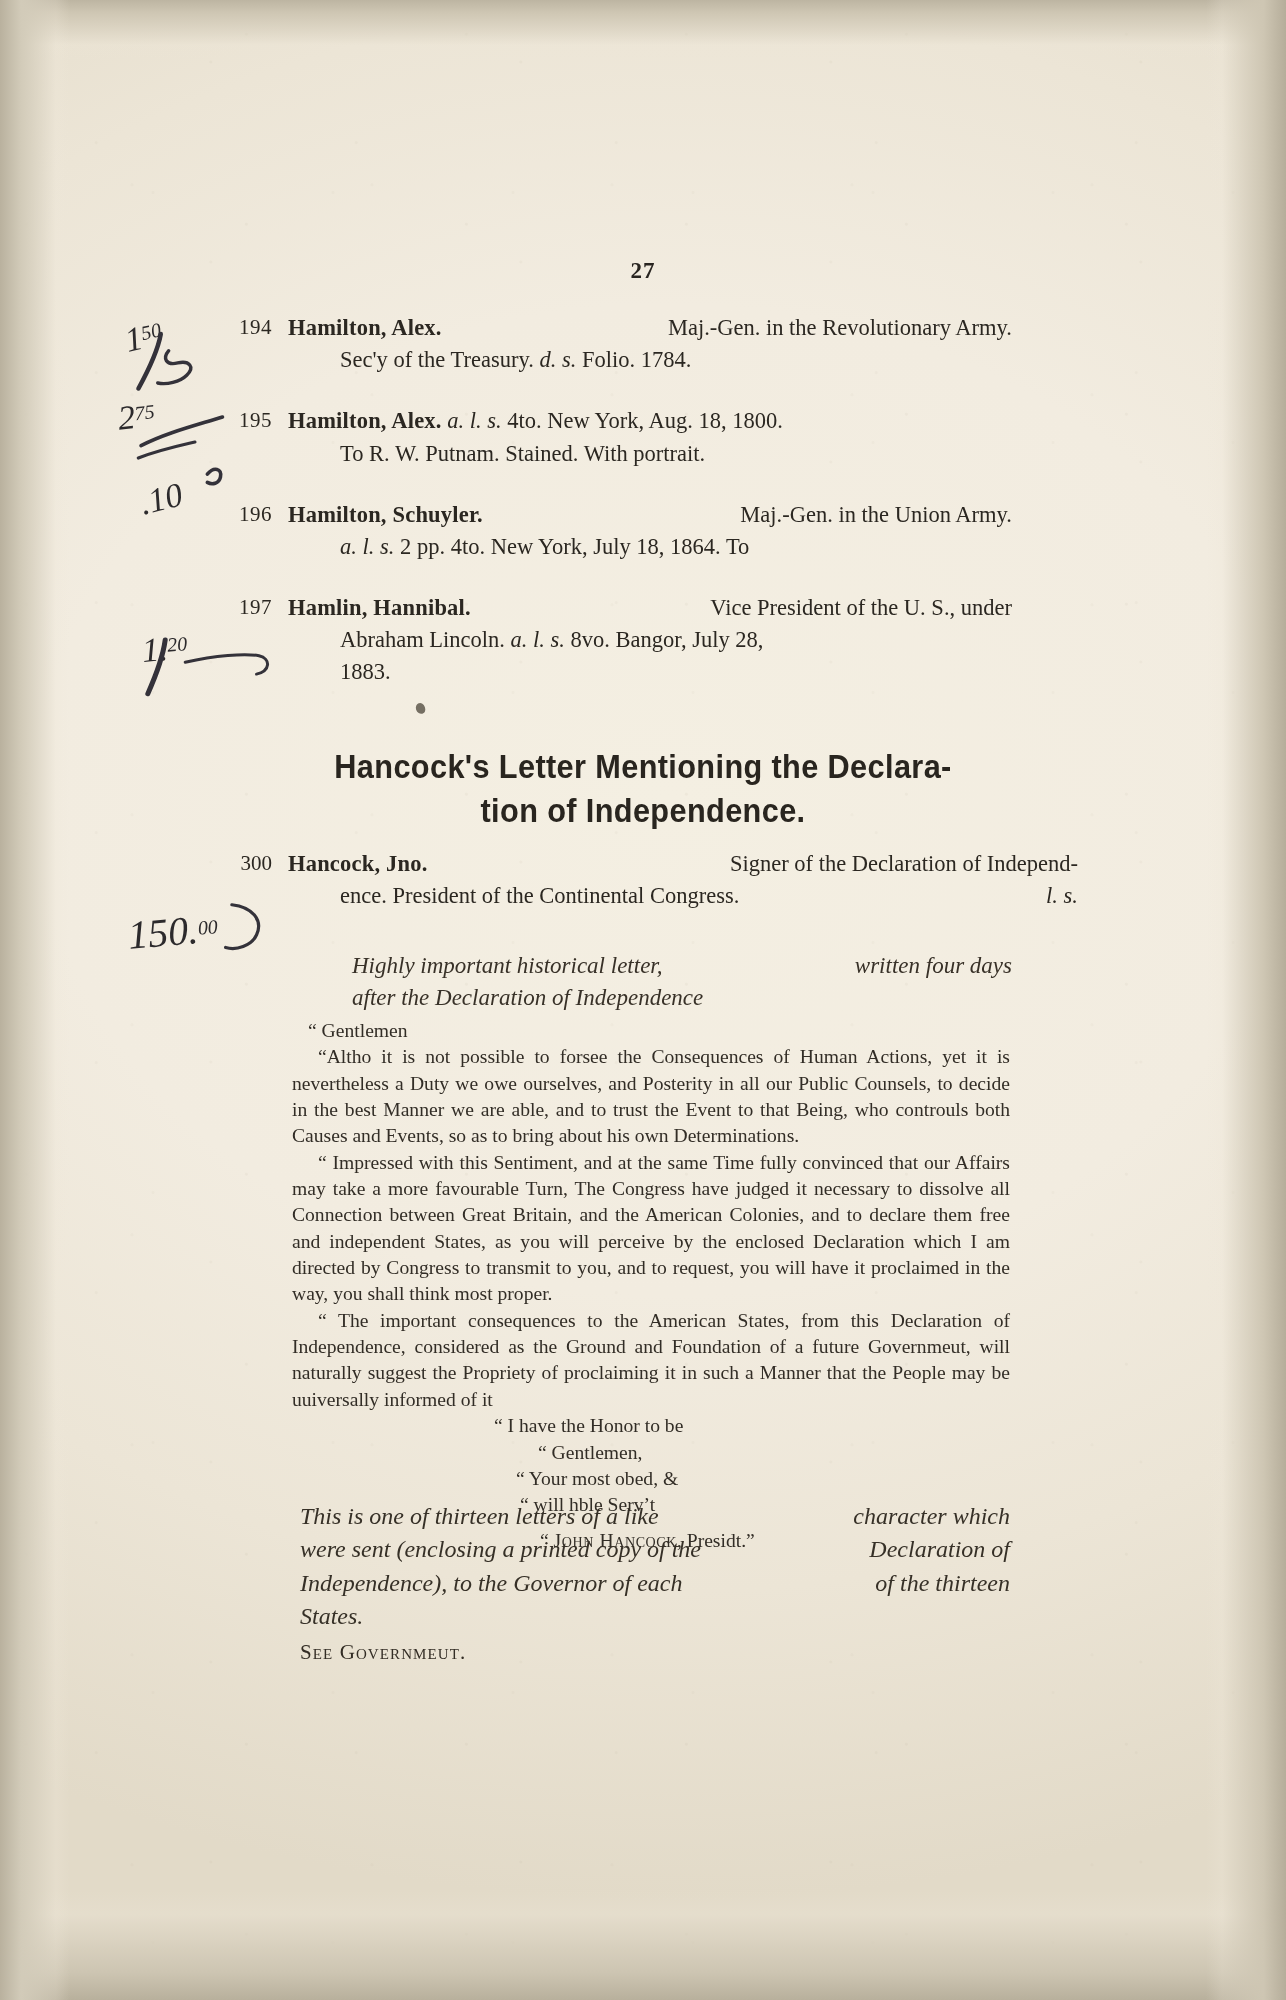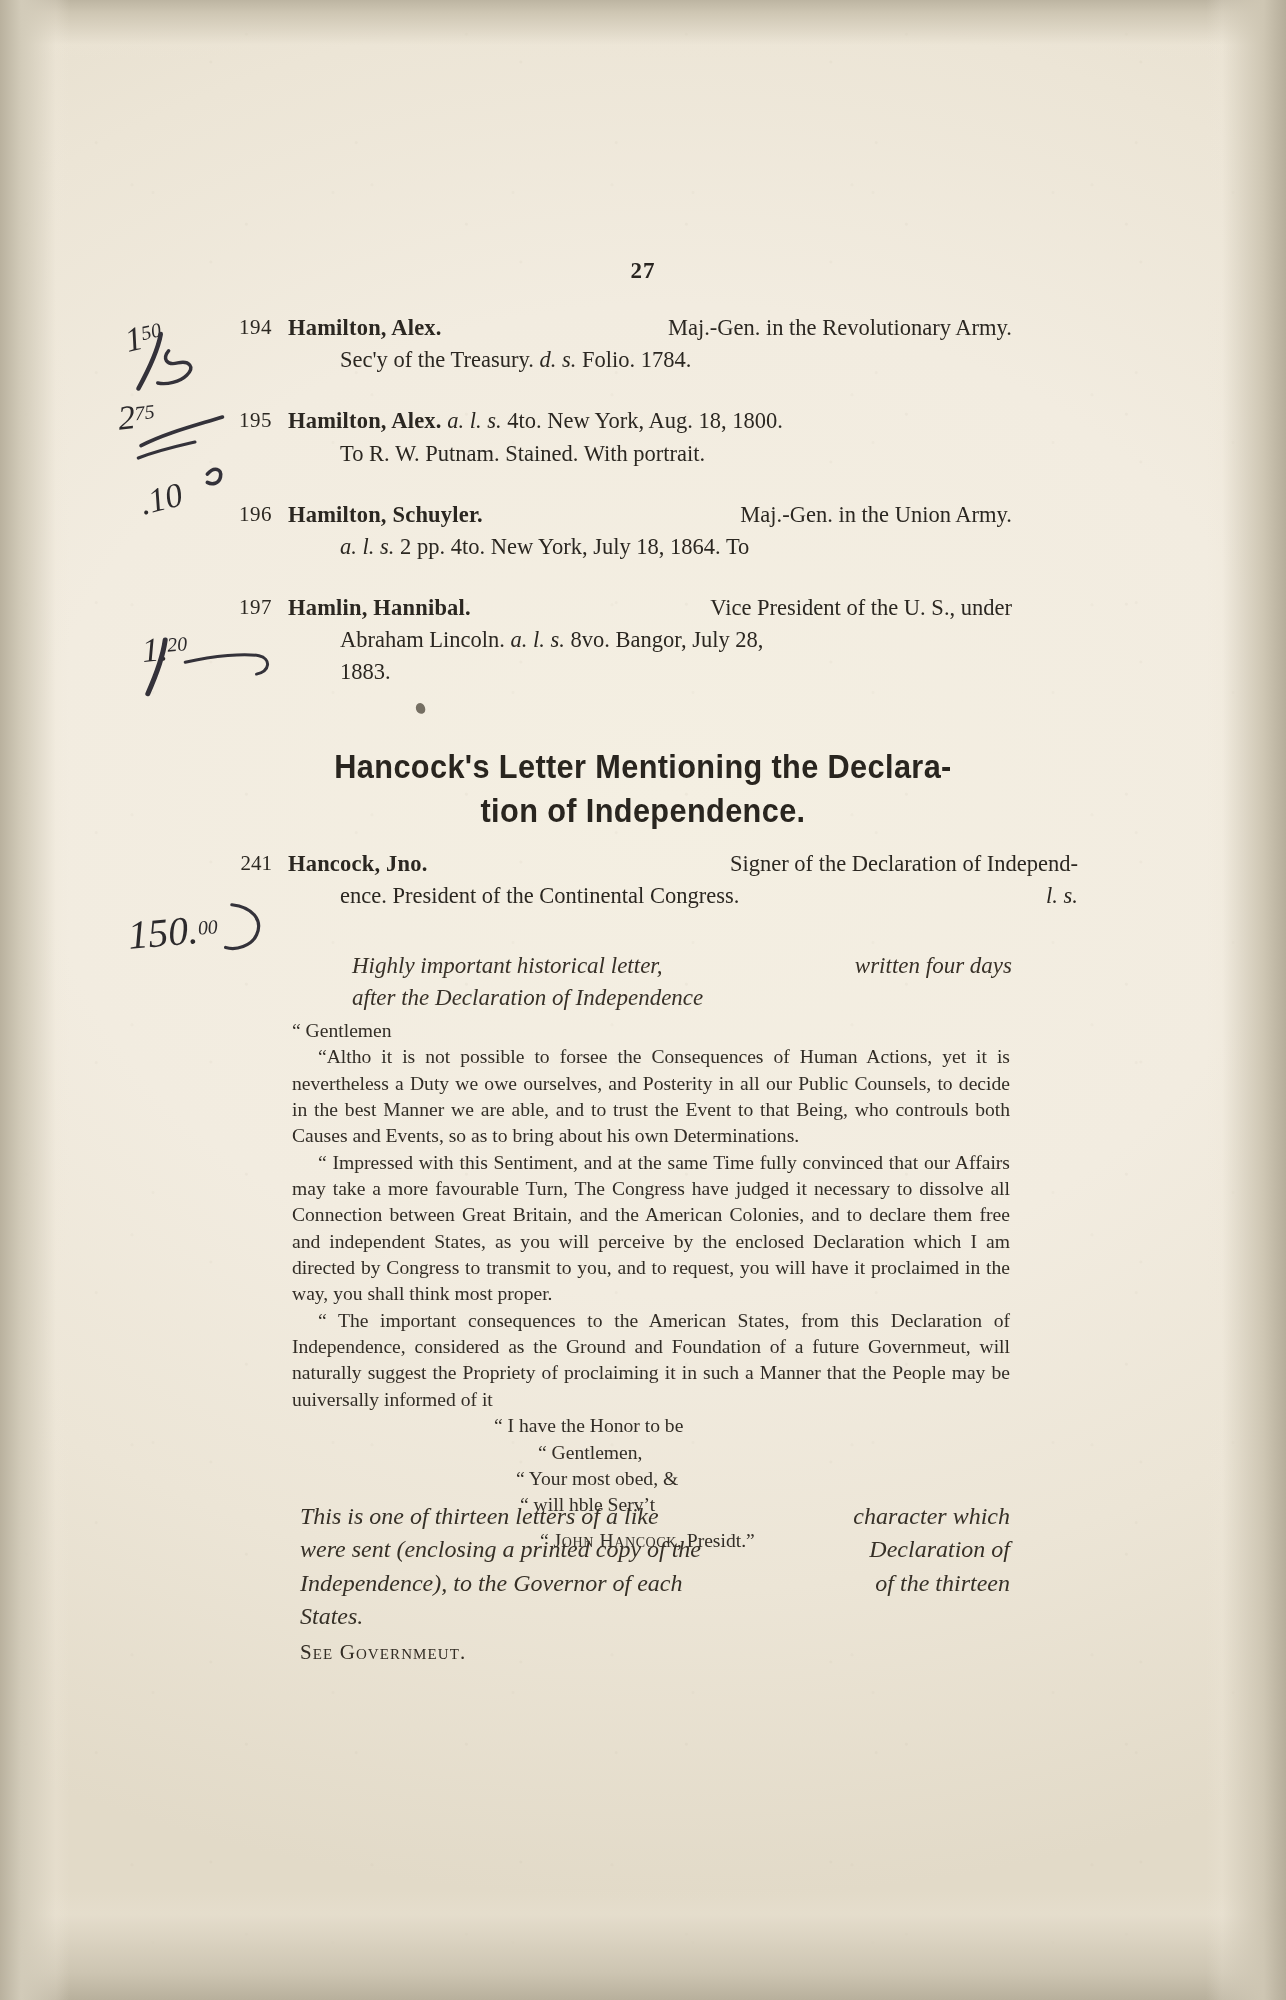--- a/index.html
+++ b/index.html
@@ -177,21 +177,21 @@
     font-size: 19.6px;
     line-height: 1.345;
     color: #322d26;
   }
   .letter p {
     margin: 0;
     text-indent: 26px;
     text-align: justify;
     text-align-last: left;
   }
-  .letter p.noind { text-indent: 0; }
+  .letter p.noind { text-indent: 0; margin-left: 16px; }
   .letter p.flush { text-align: left; }
   .closing {
     margin-top: 0;
   }
   .closing div {
     white-space: nowrap;
   }
   .cl1 { padding-left: 202px; }
   .cl2 { padding-left: 246px; }
   .cl3 { padding-left: 224px; }
@@ -330,21 +330,21 @@
     </div>
 
     <div class="ink-fleuron"></div>
 
     <div class="display-head">
       <div>Hancock's Letter Mentioning the Declara-</div>
       <div>tion of Independence.</div>
     </div>
 
     <div class="entry198">
-      <span class="num">241</span>
+      <span class="num">300</span>
       <span class="ln wide">
         <span class="nm">Hancock, Jno.</span>
         <span>Signer of the Declaration of Independ-</span>
       </span>
       <span class="ln ind wide">
         <span>ence.   President of the Continental Congress.</span>
         <span class="it">l. s.</span>
       </span>
     </div>
 

